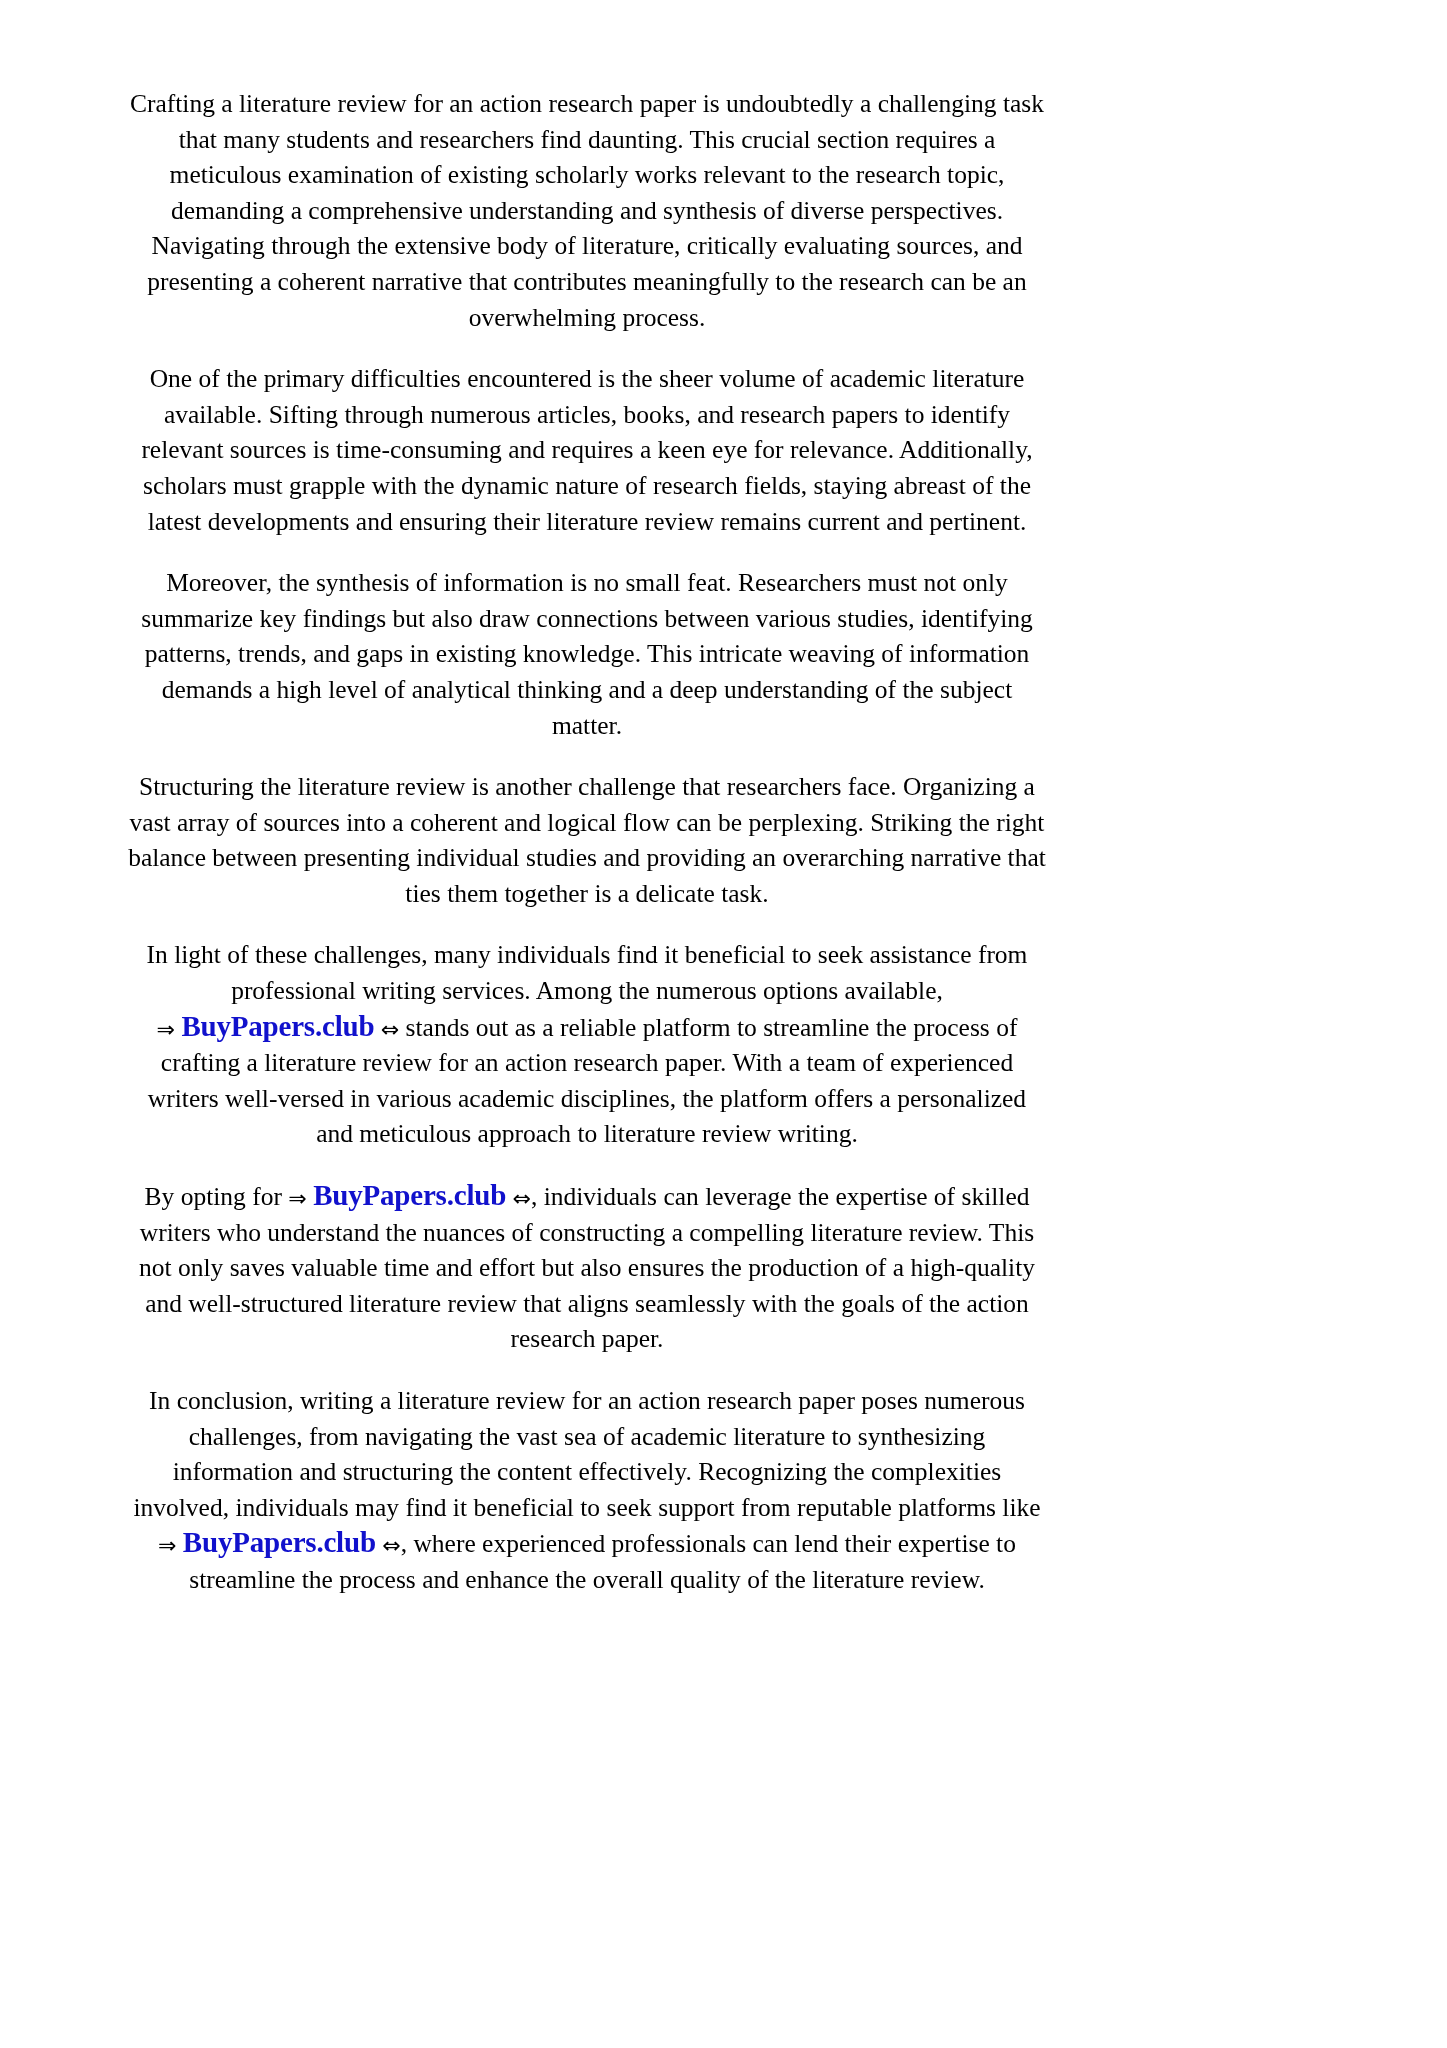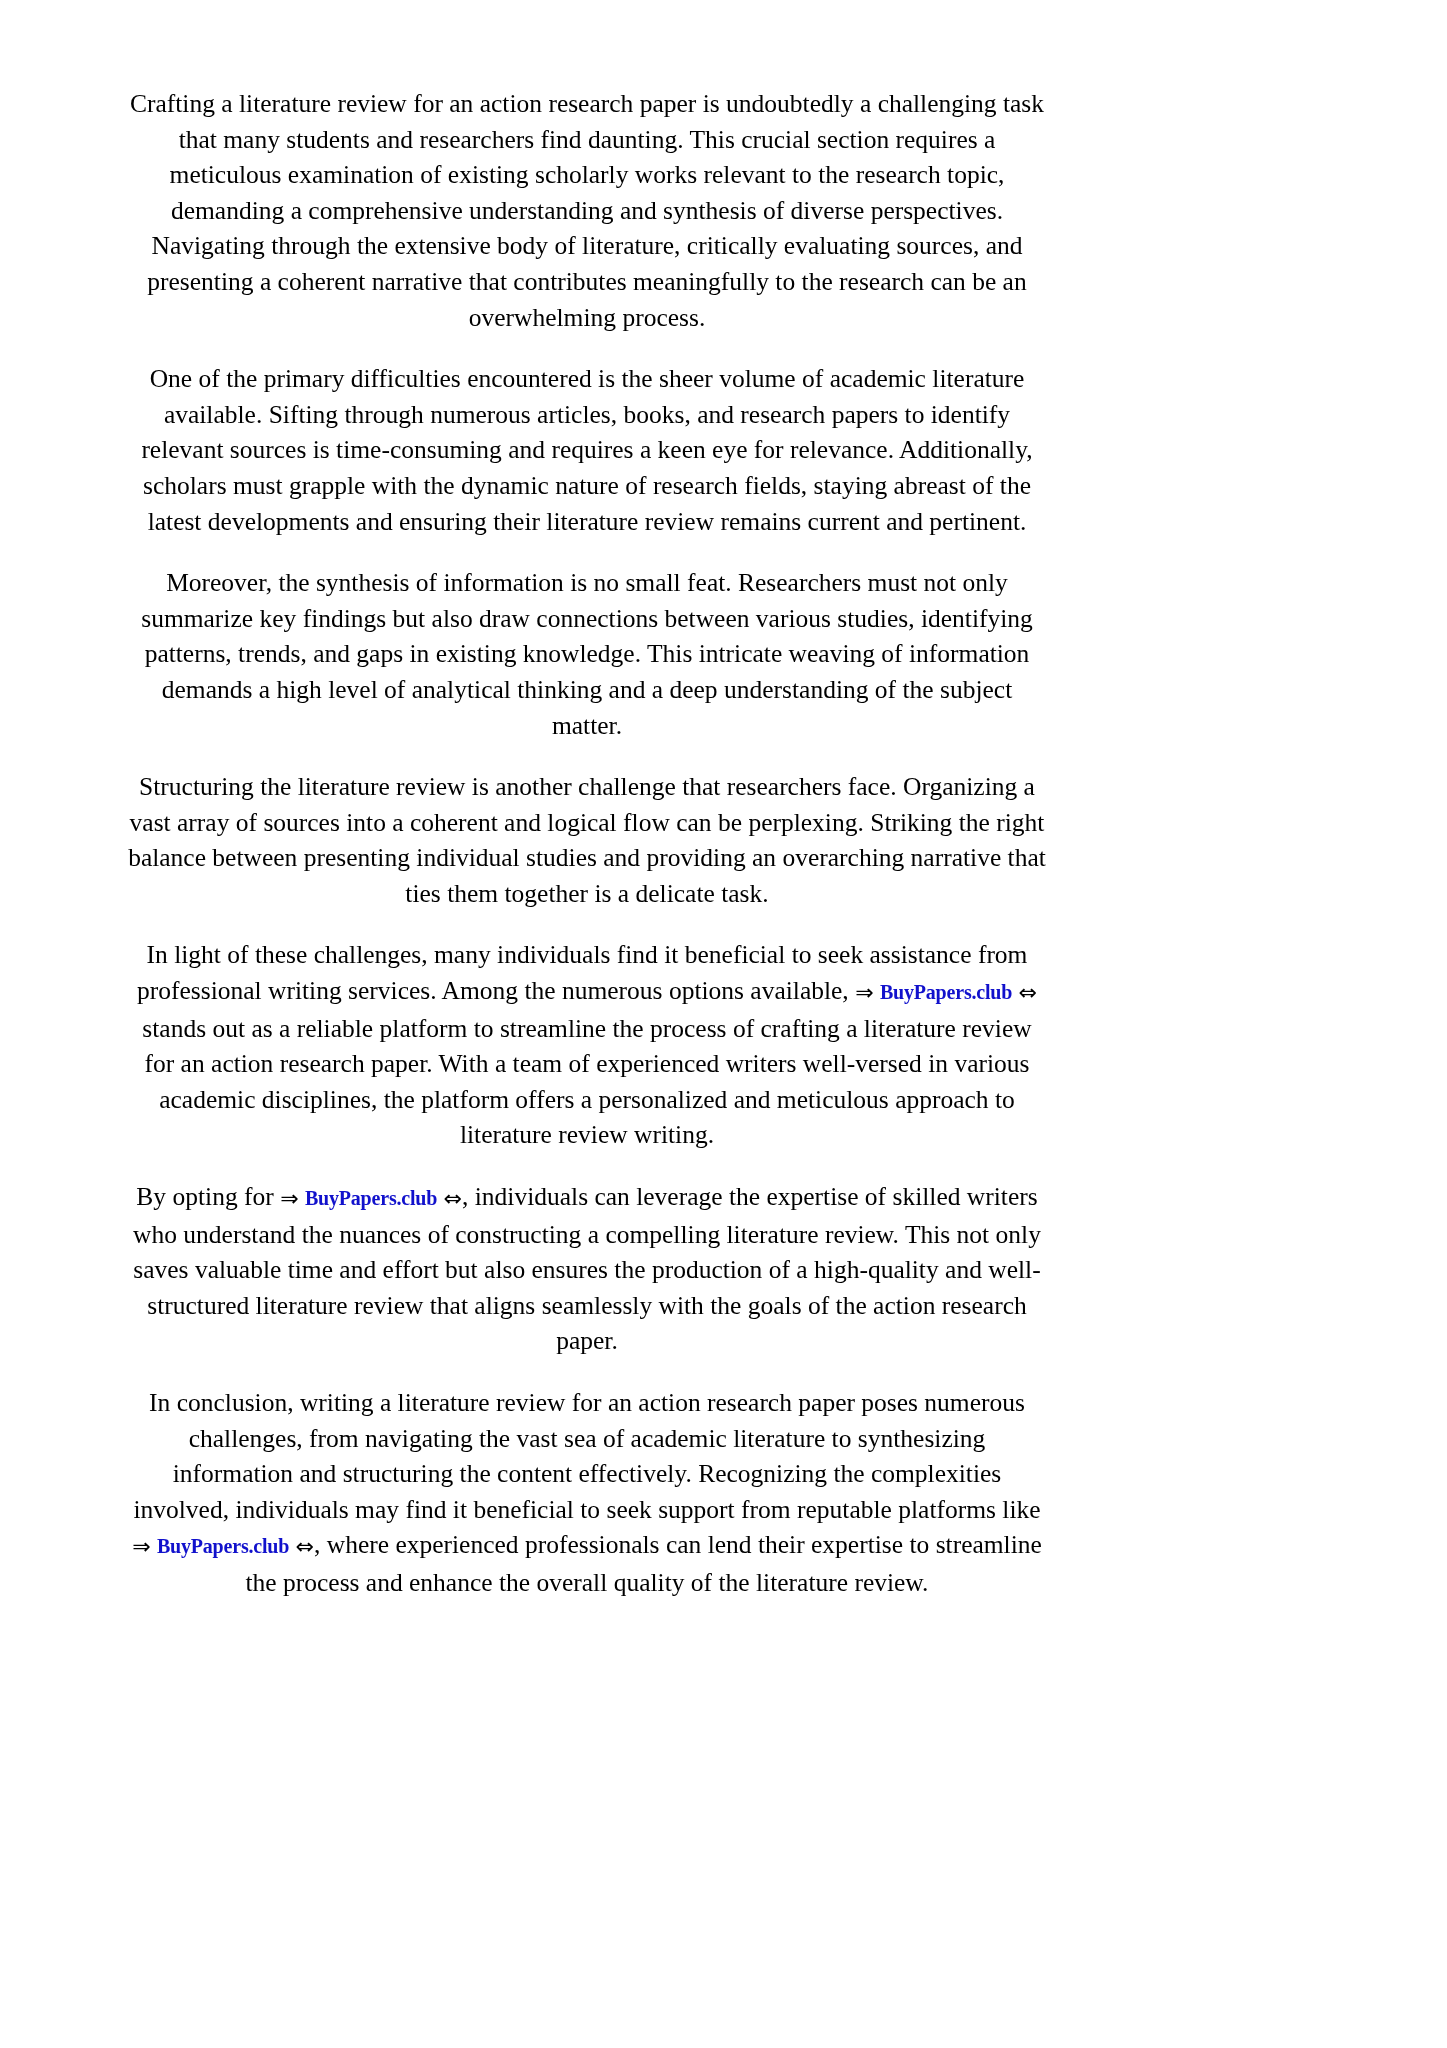--- a/index.html
+++ b/index.html
@@ -55,21 +55,21 @@
     font-weight: 400;
     line-height: 1;
     position: relative;
     top: 1px;
   }
   .brand-link {
     color: #1111cc;
     font-weight: bold;
     text-decoration: none;
     font-family: "Liberation Serif", "DejaVu Serif", serif;
-    font-size: 20px;
+    font-size: 29px;
     letter-spacing: -0.2px;
   }
 </style>
 </head>
 <body>
 
 <div class="page">
   <div class="content">
 
 

